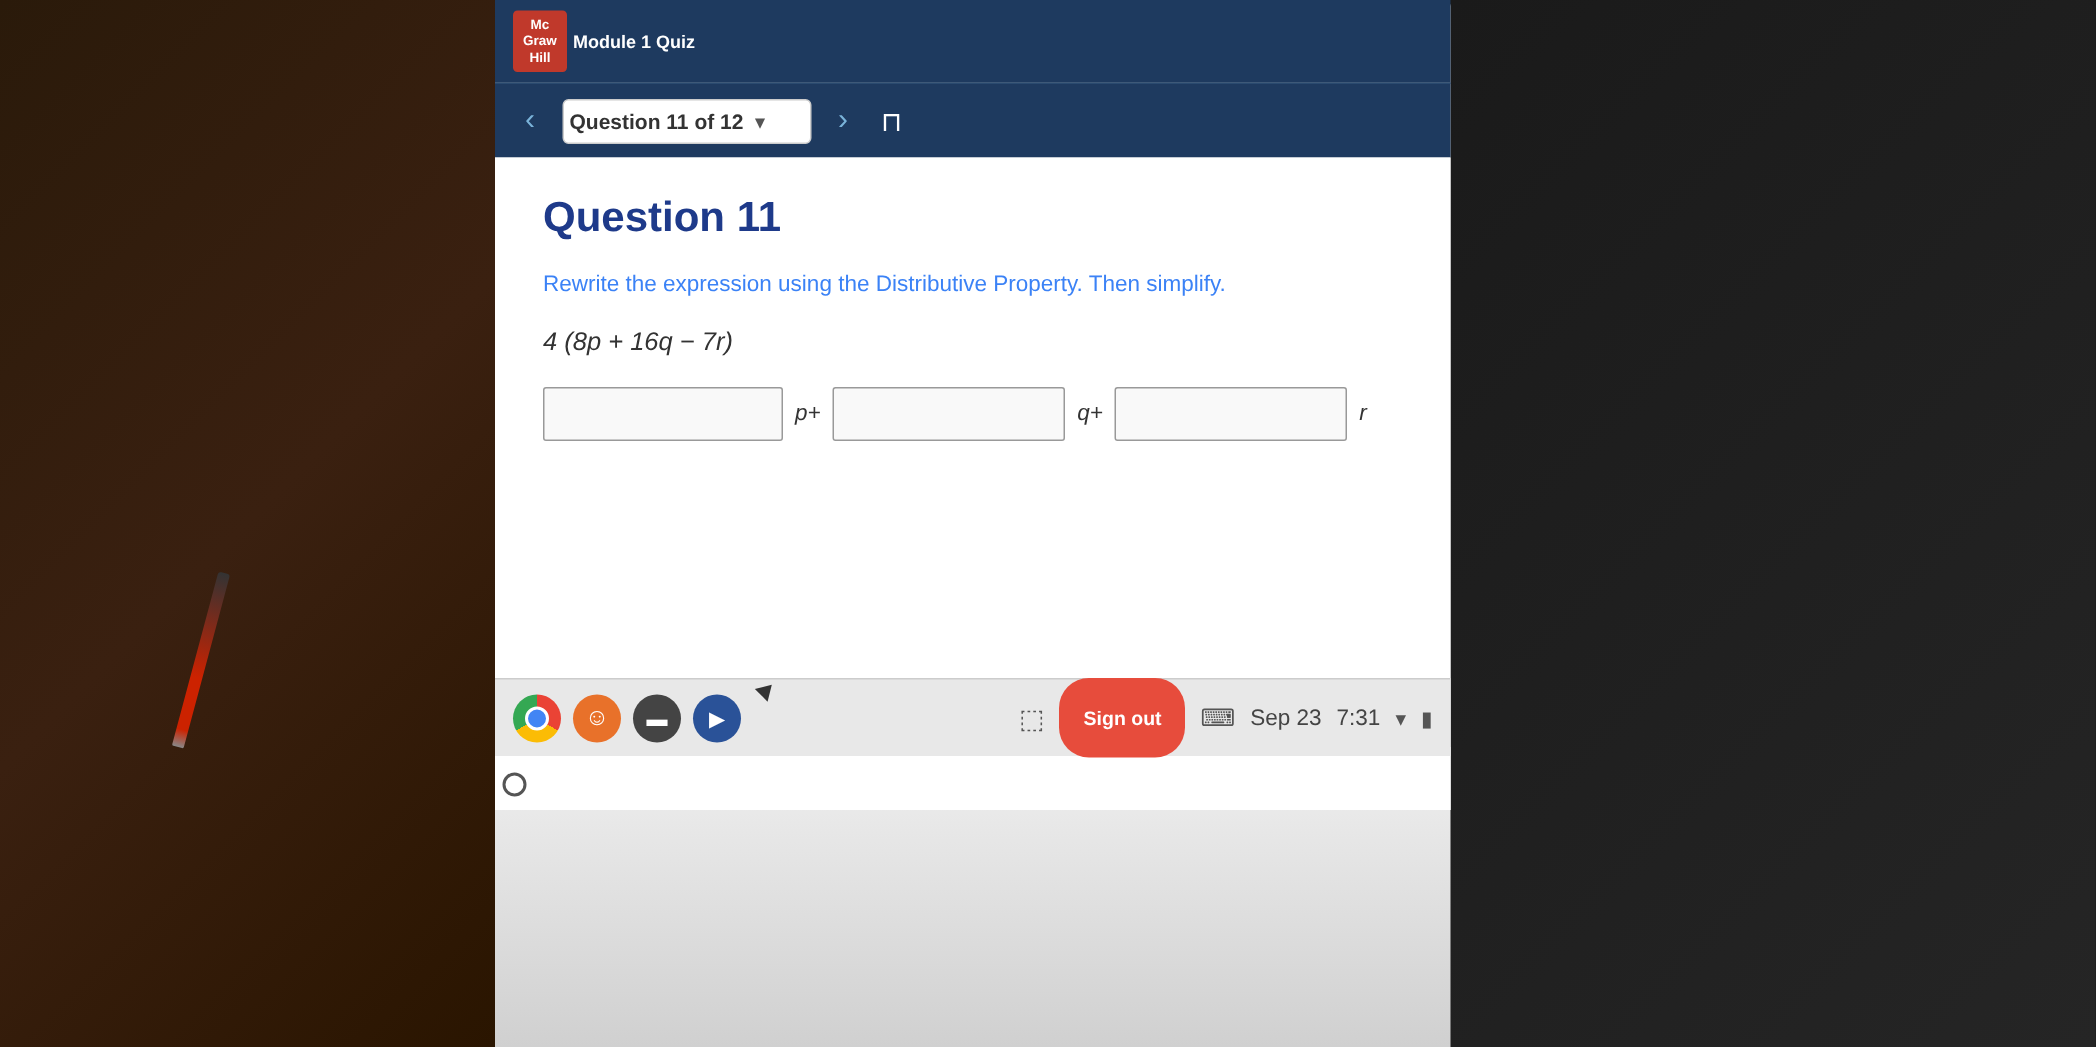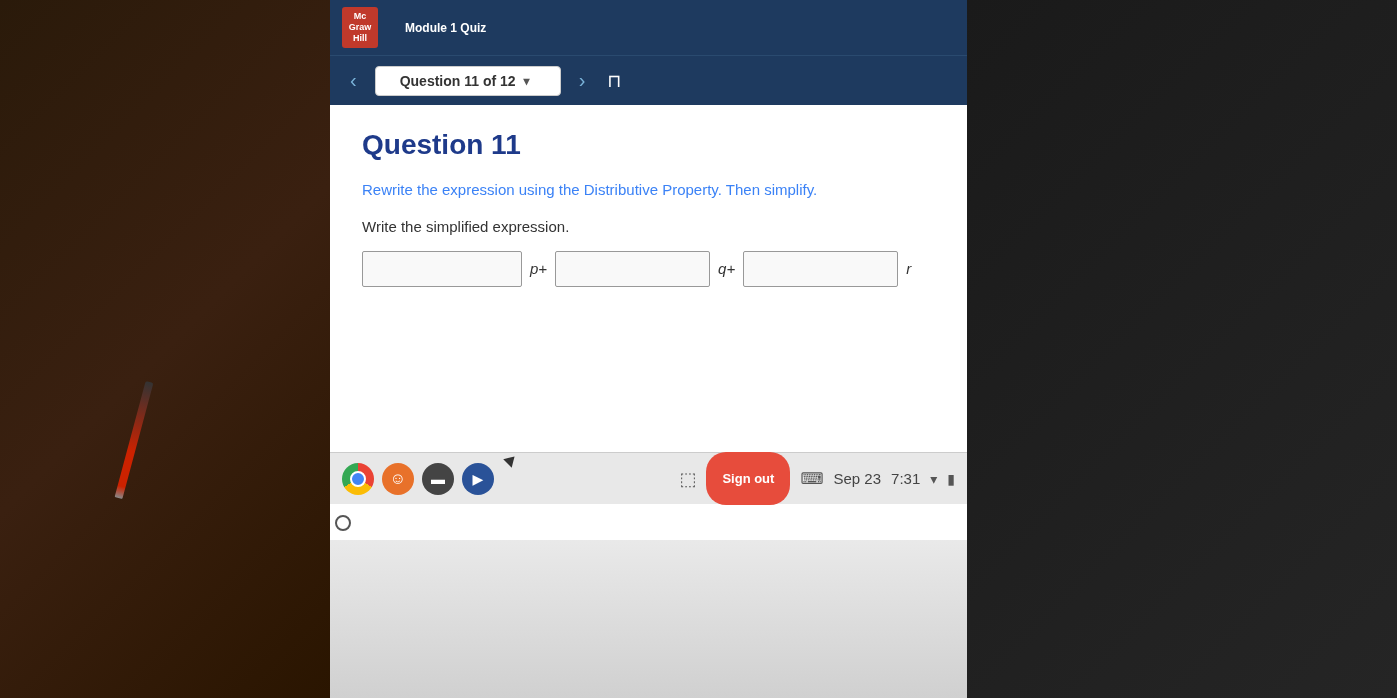--- a/index.html
+++ b/index.html
@@ -45,21 +45,21 @@
       flex-direction: column;
     }
 
     
     .top-nav {
       background: #1e3a5f;
       height: 55px;
       display: flex;
       align-items: center;
       padding: 0 12px;
-      gap: 27px;
+      gap: 4px;
       flex-shrink: 0;
     }
 
     .mcgraw-logo {
       background: #c0392b;
       color: white;
       font-size: 9px;
       font-weight: bold;
       line-height: 1.2;
       padding: 4px 5px;
@@ -90,21 +90,21 @@
       color: #7ab3d9;
       font-size: 20px;
       cursor: pointer;
       padding: 4px 8px;
     }
 
     .question-selector {
       background: white;
       border: 1px solid #ccc;
       border-radius: 4px;
-      padding: 6px 30px 6px 24px;
+      padding: 6px 30px 6px 4px;
       font-size: 14px;
       font-weight: bold;
       color: #333;
       position: relative;
       display: flex;
       align-items: center;
       gap: 8px;
       cursor: pointer;
     }
 
@@ -336,21 +336,21 @@
       <span>Question 11 of 12</span>
       <span class="dropdown-arrow">▾</span>
     </div>
     <span class="nav-forward">›</span>
     <span class="bookmark-icon">⊓</span>
   </div>
 
   <div class="content-area">
     <div class="question-header">Question 11</div>
     <div class="instruction-text">Rewrite the expression using the Distributive Property. Then simplify.</div>
-    <div class="write-instruction">Write the simplified expression.</div>
+    <div class="math-expression">4 (8p + 16q − 7r)</div>
 
     <div class="answer-row">
       <input type="text" class="answer-box answer-box-1" placeholder="" style="">
       <span class="answer-label">p+</span>
       <input type="text" class="answer-box answer-box-2" placeholder="" style="">
       <span class="answer-label">q+</span>
       <input type="text" class="answer-box answer-box-3" placeholder="" style="">
       <span class="answer-label">r</span>
     </div>
   </div>

